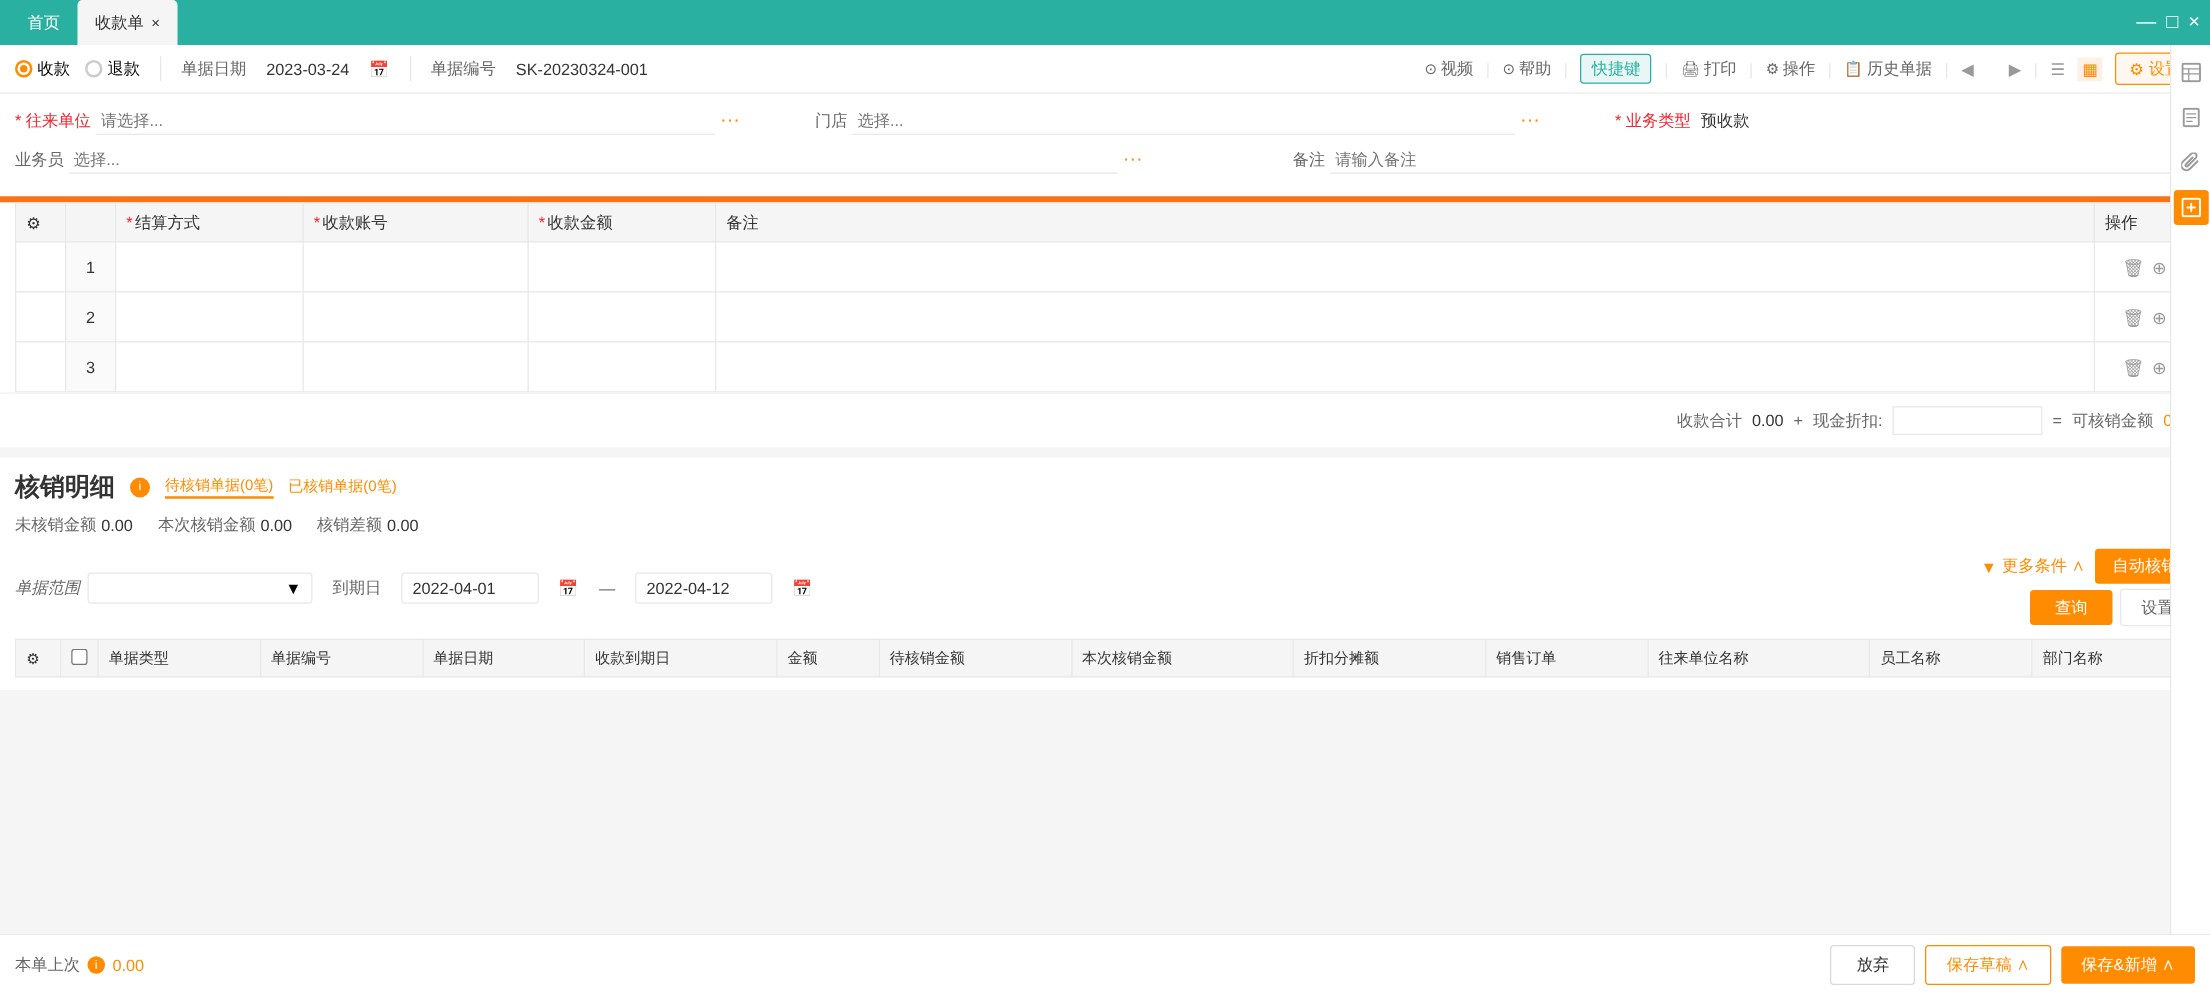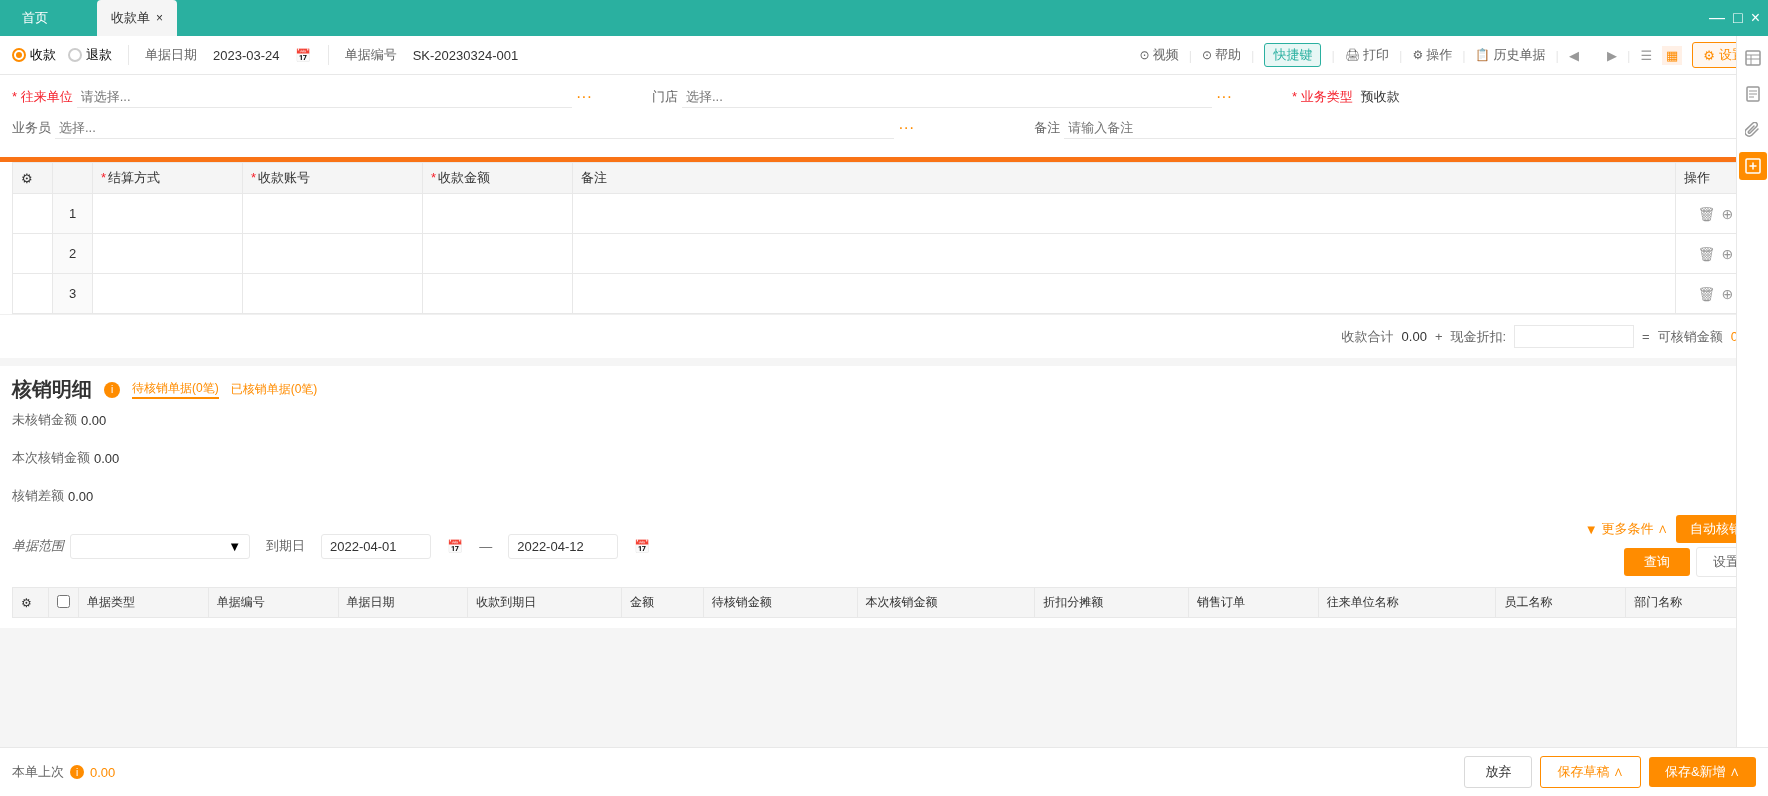--- a/index.html
+++ b/index.html
@@ -3,21 +3,20 @@
   <meta charset="utf-8">
   <style>
     * { box-sizing: border-box; margin: 0; padding: 0; font-family: 'Microsoft YaHei', Arial, sans-serif; font-size: 13px; }
     body { background: #f5f5f5; width: 1768px; min-height: 796px; overflow: hidden; }
 
     
     .top-nav {
       display: flex; align-items: center;
       background: #2ab0a0; height: 36px; padding: 0 8px;
       color: white;
-      gap: 35px;
     }
     .nav-tab {
       padding: 0 14px; height: 36px; display: flex; align-items: center;
       cursor: pointer; font-size: 13px; color: white;
     }
     .nav-tab.home { background: transparent; }
     .nav-tab.active { background: #f5f5f5; color: #333; border-radius: 4px 4px 0 0; }
     .nav-tab-close { margin-left: 6px; font-size: 12px; cursor: pointer; }
     .nav-spacer { flex: 1; }
     .nav-close-btns { display: flex; align-items: center; gap: 8px; color: white; }
@@ -83,21 +82,21 @@
     .section-divider { height: 8px; background: #f5f5f5; }
 
     
     .hexiao-section { background: white; padding: 10px 12px; }
     .hexiao-header { display: flex; align-items: center; gap: 12px; margin-bottom: 8px; }
     .hexiao-title { font-size: 20px; font-weight: 600; color: #333; }
     .hexiao-info-icon { width: 16px; height: 16px; border-radius: 50%; background: #ff8c00; color: white; font-size: 10px; display: inline-flex; align-items: center; justify-content: center; cursor: pointer; }
     .hexiao-tab { color: #ff8c00; cursor: pointer; font-size: 12px; }
     .hexiao-tab-active { color: #ff8c00; border-bottom: 2px solid #ff8c00; }
 
-    .hexiao-stats { display: flex; align-items: flex-start; gap: 20px; margin-bottom: 10px; flex-direction: column; }
+    .hexiao-stats { display: flex; align-items: center; gap: 20px; margin-bottom: 10px; }
     .stat-item { display: flex; align-items: center; gap: 4px; color: #666; }
     .stat-value { color: #333; }
 
     .filter-row { display: flex; align-items: center; justify-content: space-between; margin-bottom: 10px; }
     .filter-left { display: flex; align-items: center; gap: 16px; }
     .filter-right { display: flex; align-items: center; gap: 8px; }
     .more-filter-btn { color: #ff8c00; cursor: pointer; display: flex; align-items: center; gap: 4px; }
     .auto-cancel-btn { background: #ff8c00; color: white; border: none; border-radius: 3px; padding: 5px 14px; cursor: pointer; }
 
     .date-range { display: flex; align-items: center; gap: 16px; }

